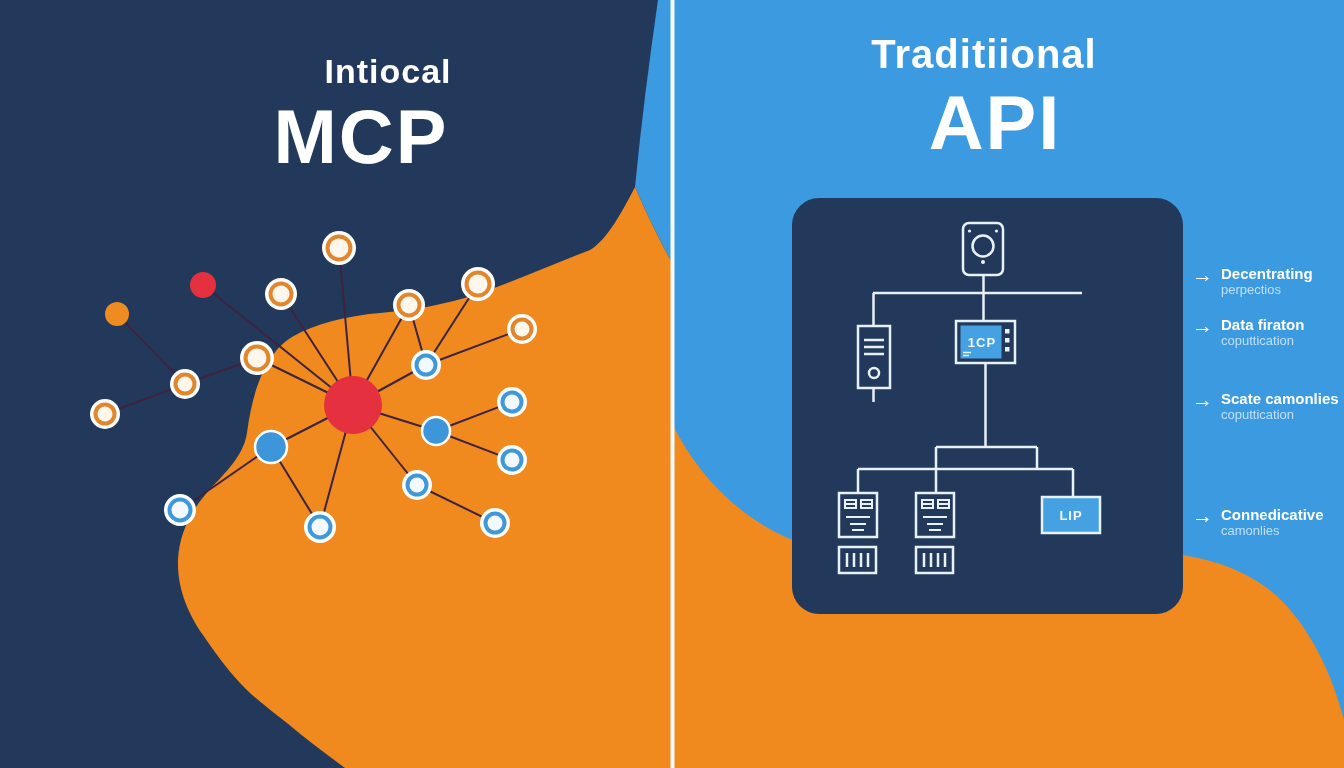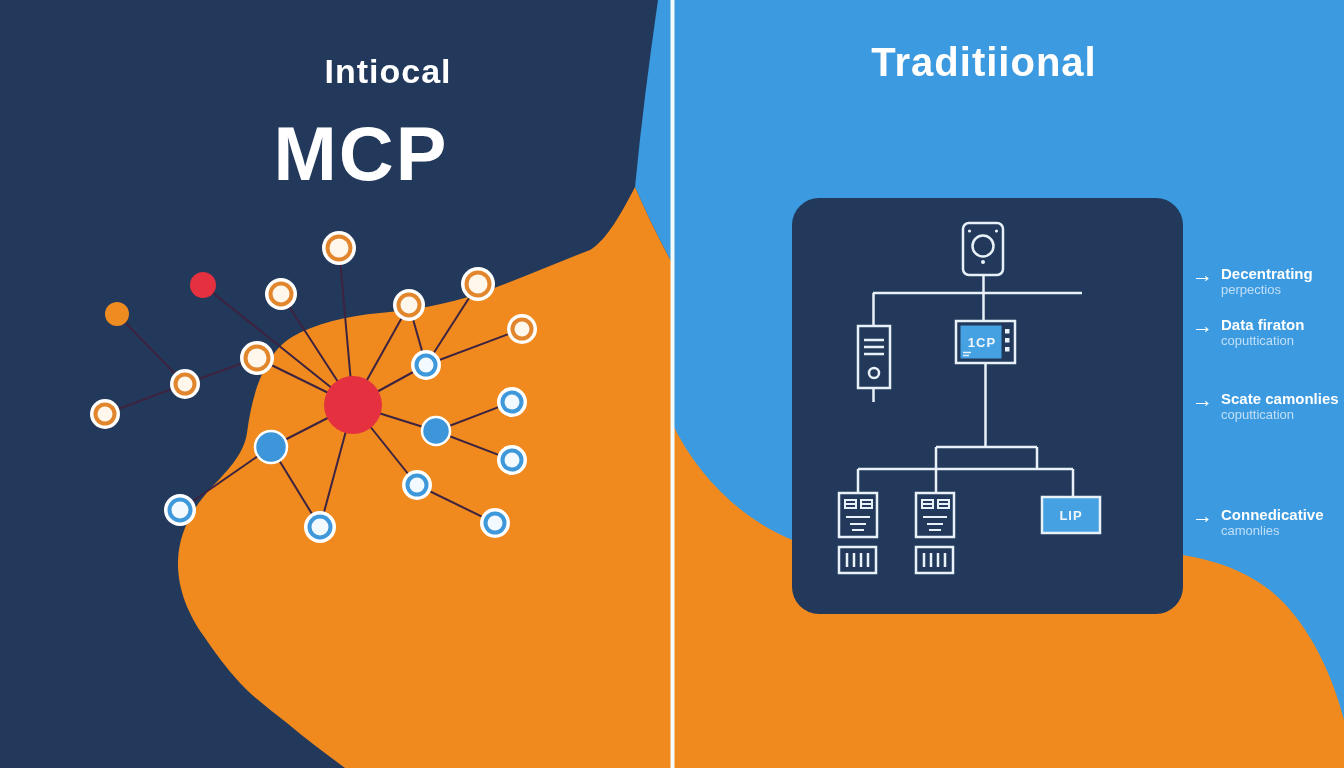--- a/index.html
+++ b/index.html
@@ -4,25 +4,25 @@
 <style>
   html,body{margin:0;padding:0;background:#111;}
   #stage{
     position:relative;width:1344px;height:768px;overflow:hidden;
     font-family:"Liberation Sans", sans-serif;
     background:#22395b;
   }
   #bg-svg{position:absolute;left:0;top:0;}
   .title{position:absolute;color:#ffffff;text-align:center;width:672px;pointer-events:none;}
   .title .line1{display:block;font-size:34px;font-weight:bold;letter-spacing:1px;}
-  .title .line2{display:block;font-size:76px;font-weight:bold;letter-spacing:2px;margin-top:19px;}
+  .title .line2{display:block;font-size:76px;font-weight:bold;letter-spacing:2px;margin-top:2px;}
   #title-left{left:0;top:52px;padding-left:16px;}
   #title-left .line1{transform:translateX(36px);}
   #title-left .line2{transform:translateX(9px);}
-  #title-right{left:672px;top:40px;}
+  #title-right{left:672px;top:32px;}
   #title-right .line1{font-size:40px;transform:translateX(-24px);}
   #title-right .line2{transform:translateX(-13px);}
   .bullet{
     position:absolute;left:1192px;width:152px;display:flex;gap:8px;
     color:#ffffff;align-items:flex-start;
   }
   .bullet .arrow{font-size:21px;font-weight:bold;line-height:20px;flex:0 0 auto;}
   .bullet .btxt{display:flex;flex-direction:column;}
   .bullet .btitle{font-size:15px;font-weight:bold;line-height:17px;}
   .bullet .bsub{font-size:13px;line-height:15px;color:rgba(236,246,255,0.75);}
@@ -275,20 +275,21 @@
     <rect x="670.5" y="0" width="4" height="768" fill="#f4fcff"></rect>
   </svg>
 
   <div class="title" id="title-left">
     <span class="line1">Intiocal</span>
     <span class="line2">MCP</span>
   </div>
 
   <div class="title" id="title-right">
     <span class="line1">Traditiional</span>
+    <span class="line2">API</span>
   </div>
 
   <div class="bullet" id="bullet-0">
     <span class="arrow">→</span>
     <span class="btxt">
       <span class="btitle">Decentrating</span>
       <span class="bsub">perpectios</span>
     </span>
   </div>
   <div class="bullet" id="bullet-1">

